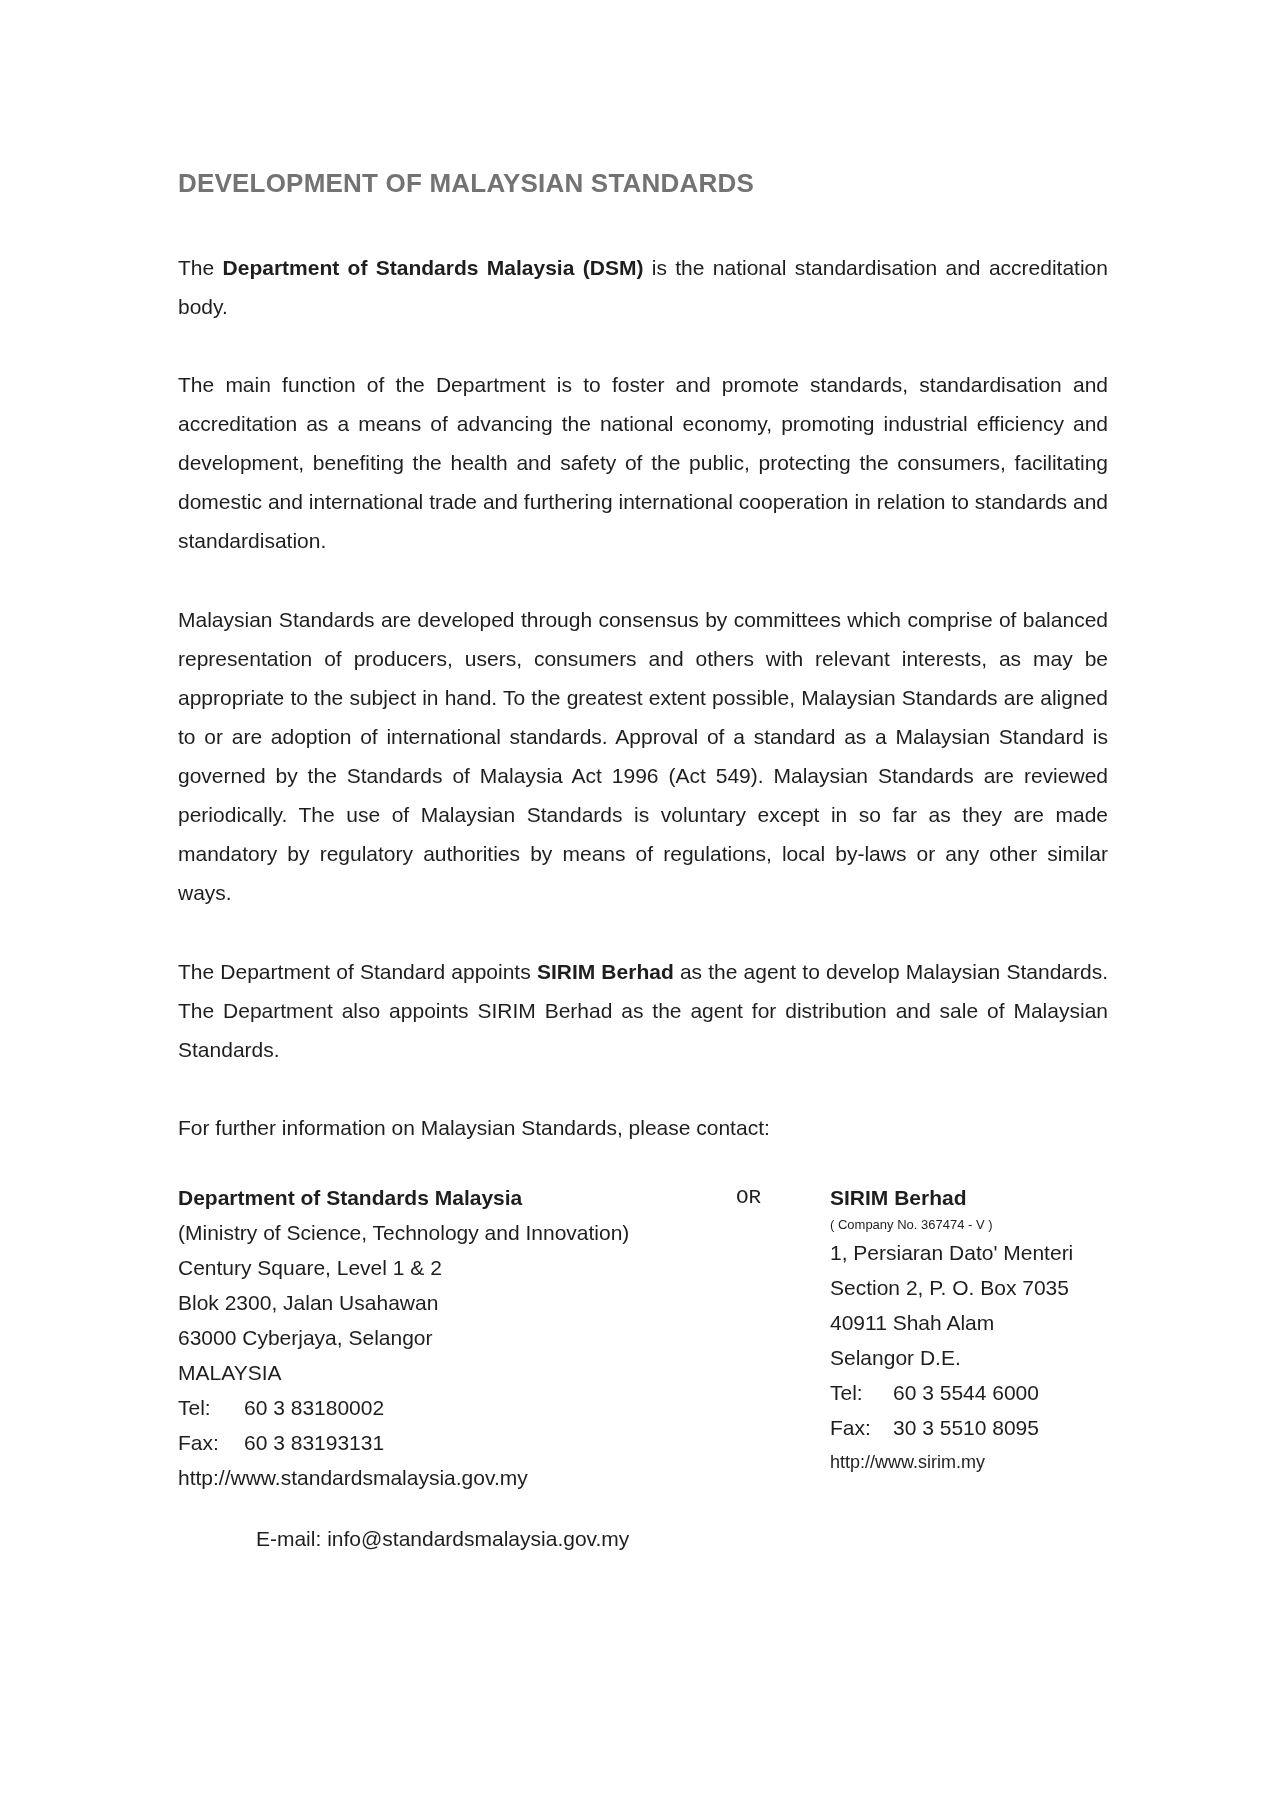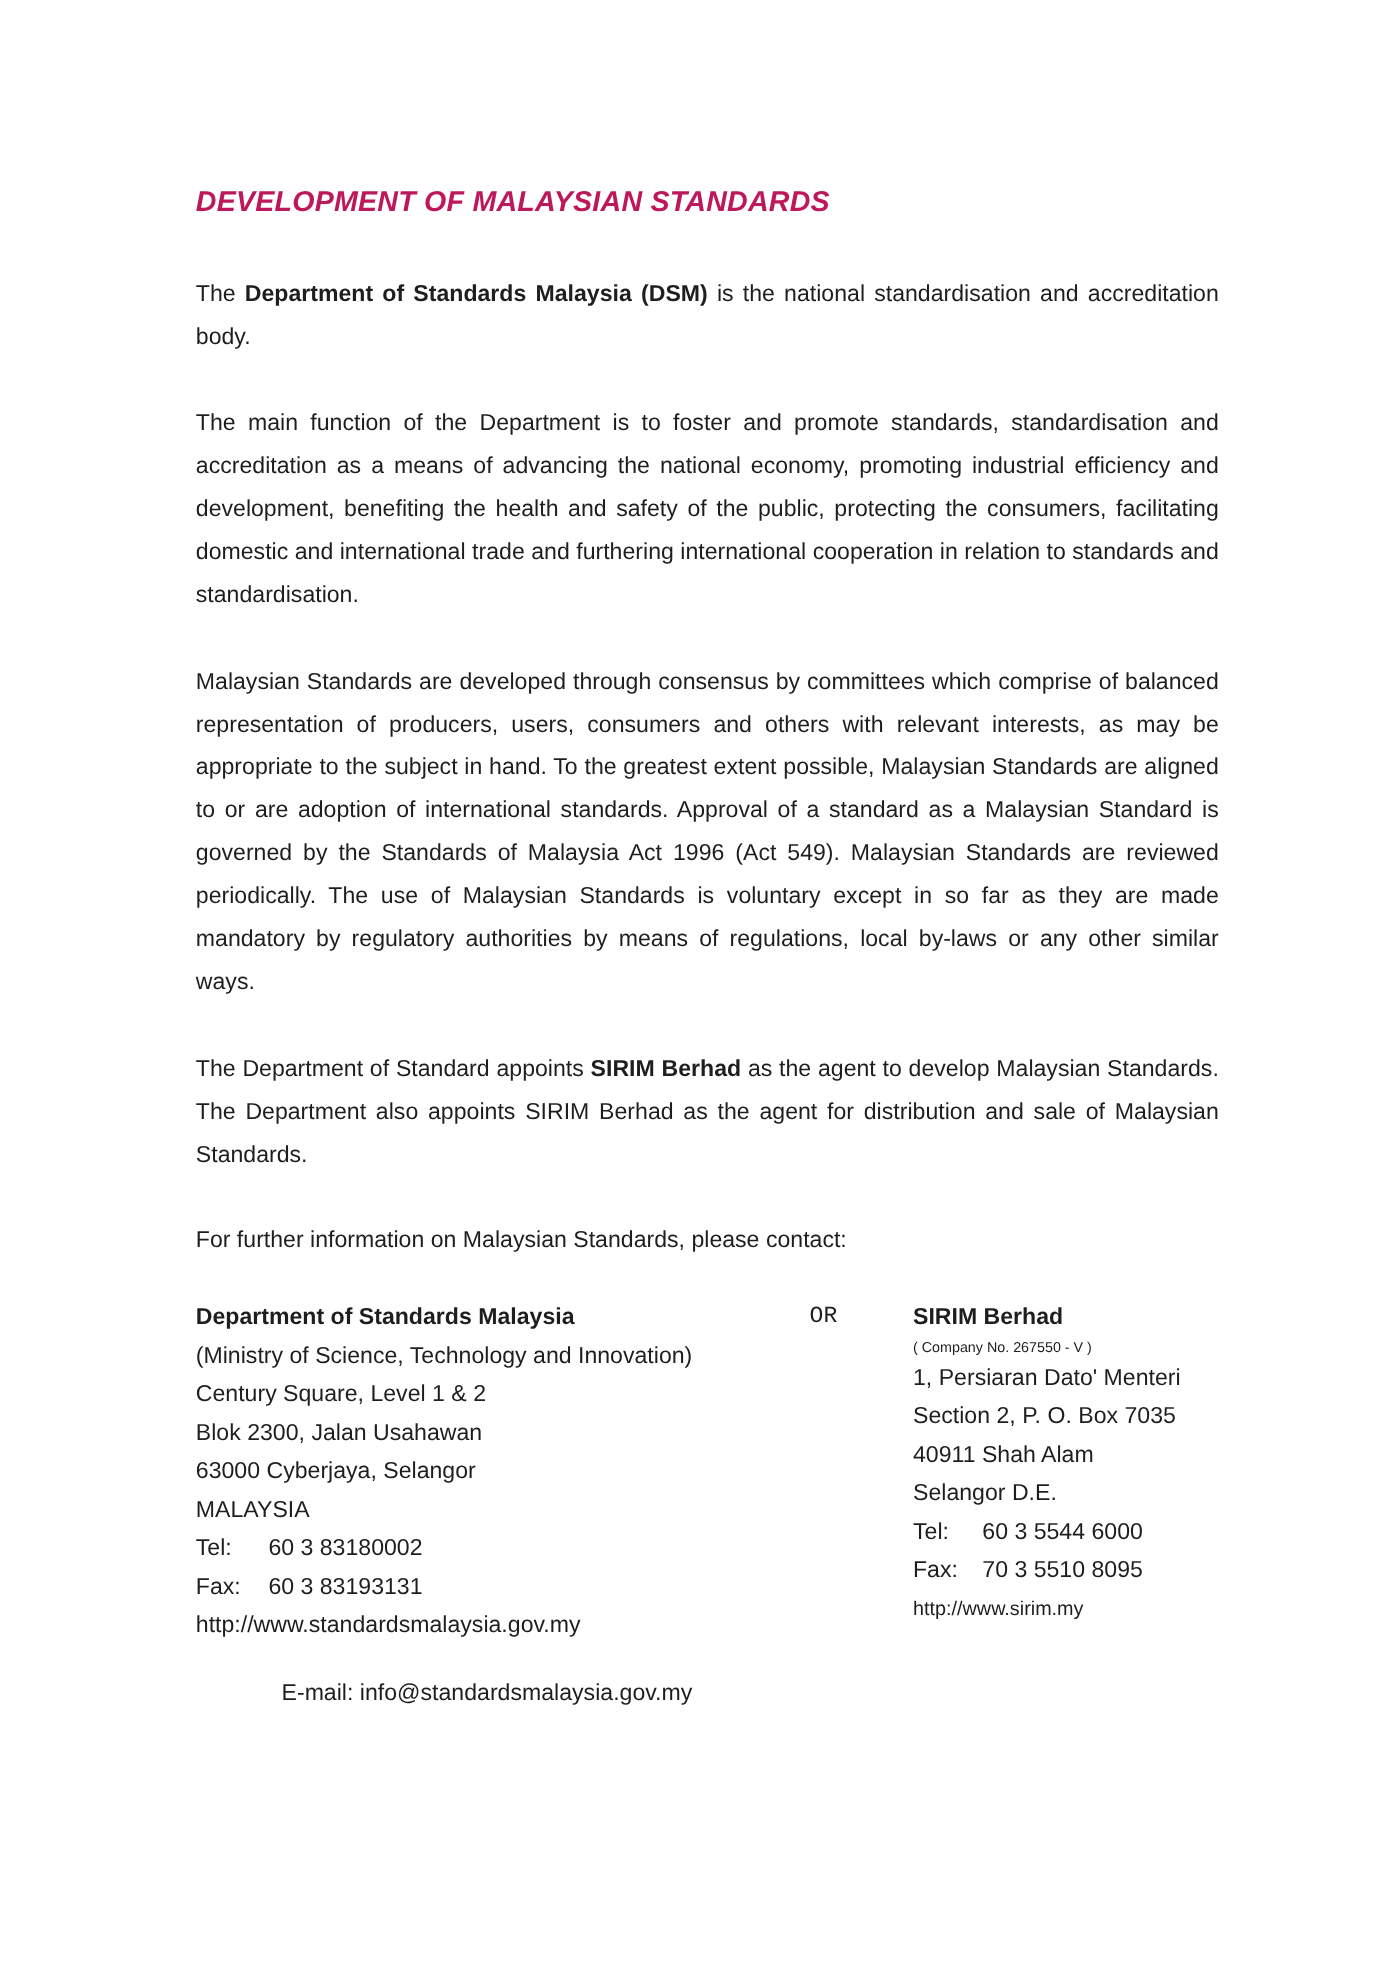--- a/index.html
+++ b/index.html
@@ -1,19 +1,19 @@
 <!DOCTYPE html>
 <html><head>
 <meta charset="utf-8">
 <style>
   html, body { margin:0; padding:0; }
   body { width:1267px; height:1800px; background:#ffffff; position:relative; overflow:hidden;
          font-family:"Liberation Sans", sans-serif; color:#1e1e1e; }
   .page { position:absolute; left:178px; top:0; width:930px; }
-  h1 { position:absolute; top:168px; left:0; margin:0; font-size:26px; font-weight:bold; letter-spacing:0.2px; color:#be185d;font-style:italic; }
+  h1 { position:absolute; top:168px; left:0; margin:0; font-size:26px; font-weight:bold; letter-spacing:0.2px; color:#737373; }
   p { margin:0; font-size:21px; line-height:39px; text-align:justify; }
   .para { position:absolute; left:0; width:930px; }
   b { font-weight:bold; }
   .contact { position:absolute; font-size:21px; line-height:35px; }
   .contact div { white-space:nowrap; }
   .small { font-size:13px; line-height:20px; }
   .tab { display:inline-block; width:66px; }
   .tab2 { display:inline-block; width:63px; }
 </style>
 </head>
@@ -52,22 +52,22 @@
     <div><span class="tab">Tel:</span><span>60 3 83180002</span></div>
     <div><span class="tab">Fax:</span><span>60 3 83193131</span></div>
     <div style="">http://www.standardsmalaysia.gov.my</div>
     <div style="margin-top:26px;text-align:right;"><span>E-mail:</span> <span>info@standardsmalaysia.gov.my</span></div>
   </div>
 
   <div class="contact" style="left:558px; top:1180px;font-family:Liberation Mono, monospace;">OR</div>
 
   <div class="contact" style="left:652px; top:1180px;">
     <div><b>SIRIM Berhad</b></div>
-    <div class="small">( Company No. 267550 - V )</div>
+    <div class="small">( Company No. 367474 - V )</div>
     <div>1, Persiaran Dato' Menteri</div>
     <div>Section 2, P. O. Box 7035</div>
     <div>40911 Shah Alam</div>
     <div>Selangor D.E.</div>
     <div><span class="tab2">Tel:</span><span>60 3 5544 6000</span></div>
-    <div><span class="tab2">Fax:</span><span>70 3 5510 8095</span></div>
+    <div><span class="tab2">Fax:</span><span>30 3 5510 8095</span></div>
     <div style="font-size:18px;">http://www.sirim.my</div>
   </div>
 </div>
 
 </body></html>

